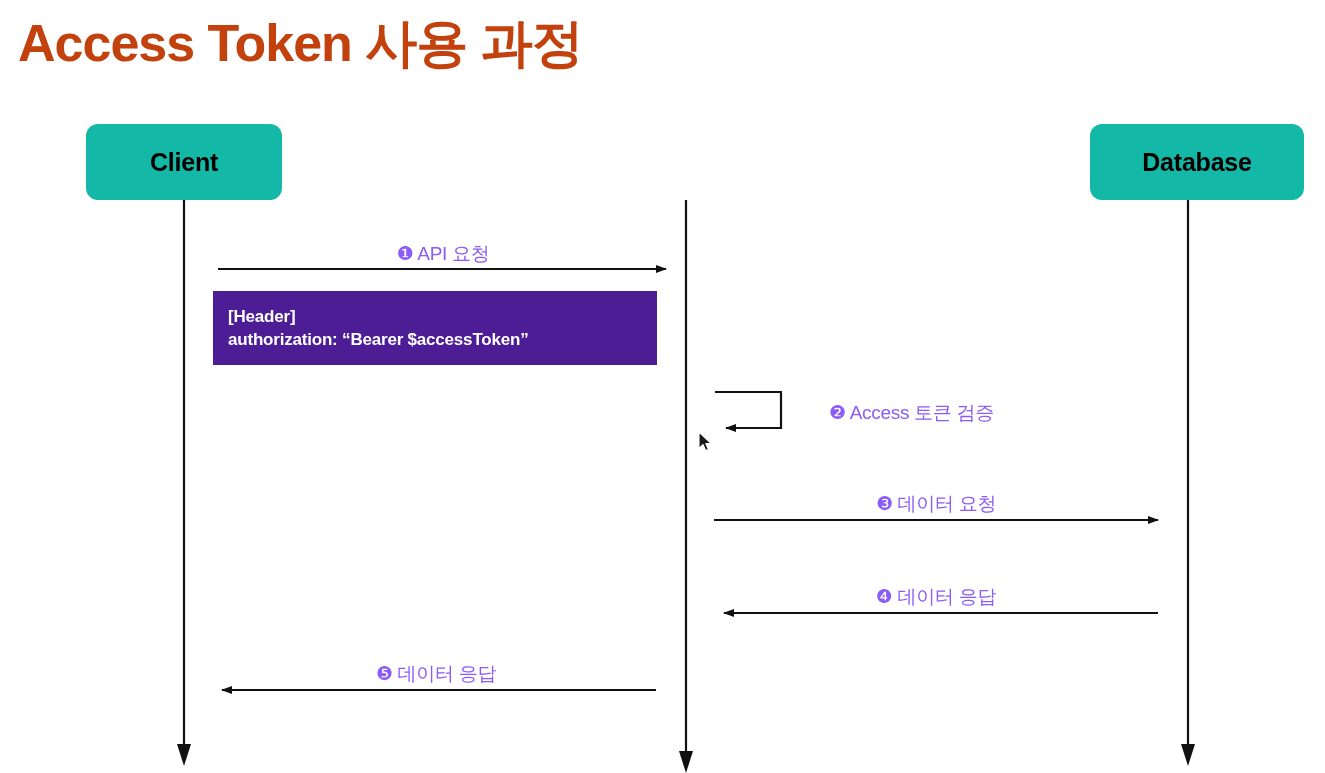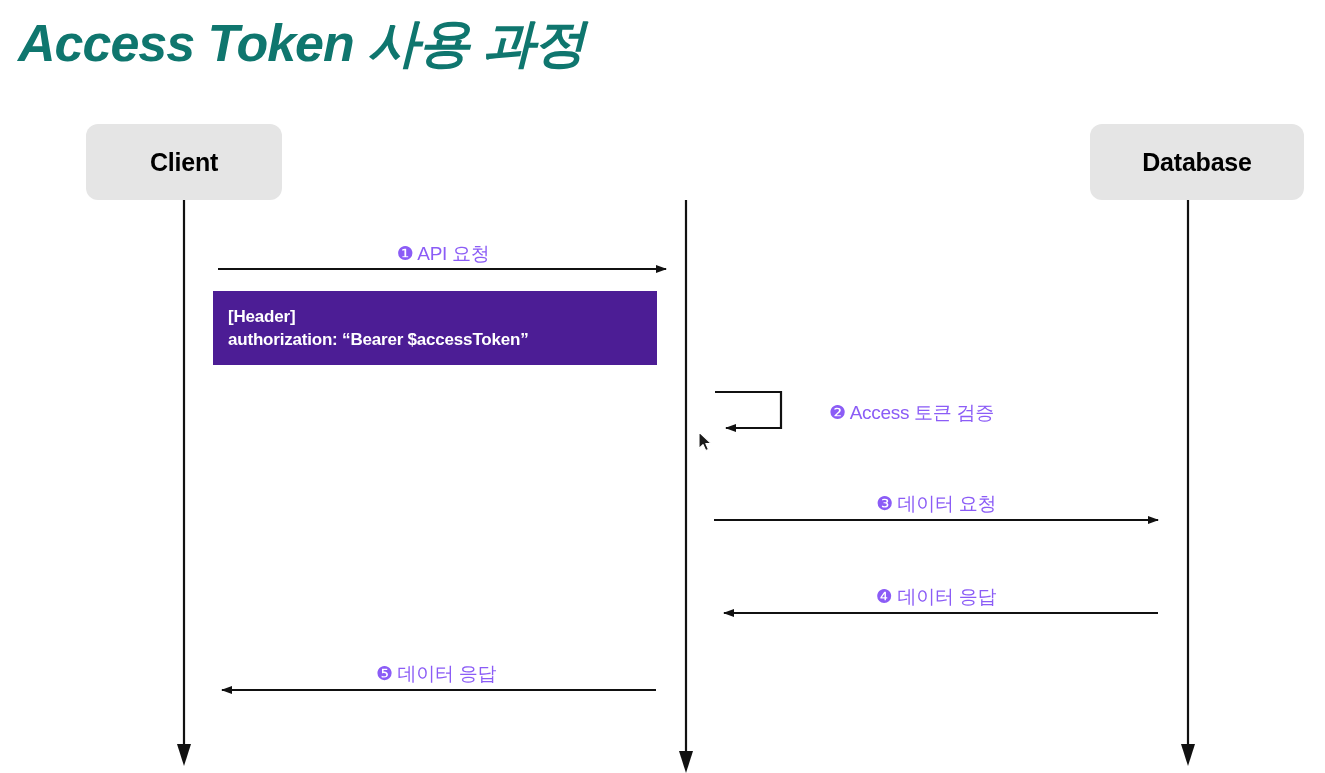--- a/index.html
+++ b/index.html
@@ -23,32 +23,31 @@
   }
 
   
   .title {
     position: absolute;
     left: 18px;
     top: 14px;
     font-size: 52px;
     font-weight: bold;
     letter-spacing: -1px;
-    color: #0f766e;
+    color: #c2410c;
     white-space: nowrap;
     line-height: 1.15;
-    font-style: italic;
   }
 
   
   .participant {
     position: absolute;
     height: 76px;
     border-radius: 12px;
-    background: #e5e5e5;
+    background: #14b8a6;
     display: flex;
     align-items: center;
     justify-content: center;
     box-sizing: border-box;
   }
   .participant .plabel {
     font-size: 25px;
     font-weight: bold;
     color: #000000;
     white-space: nowrap;

